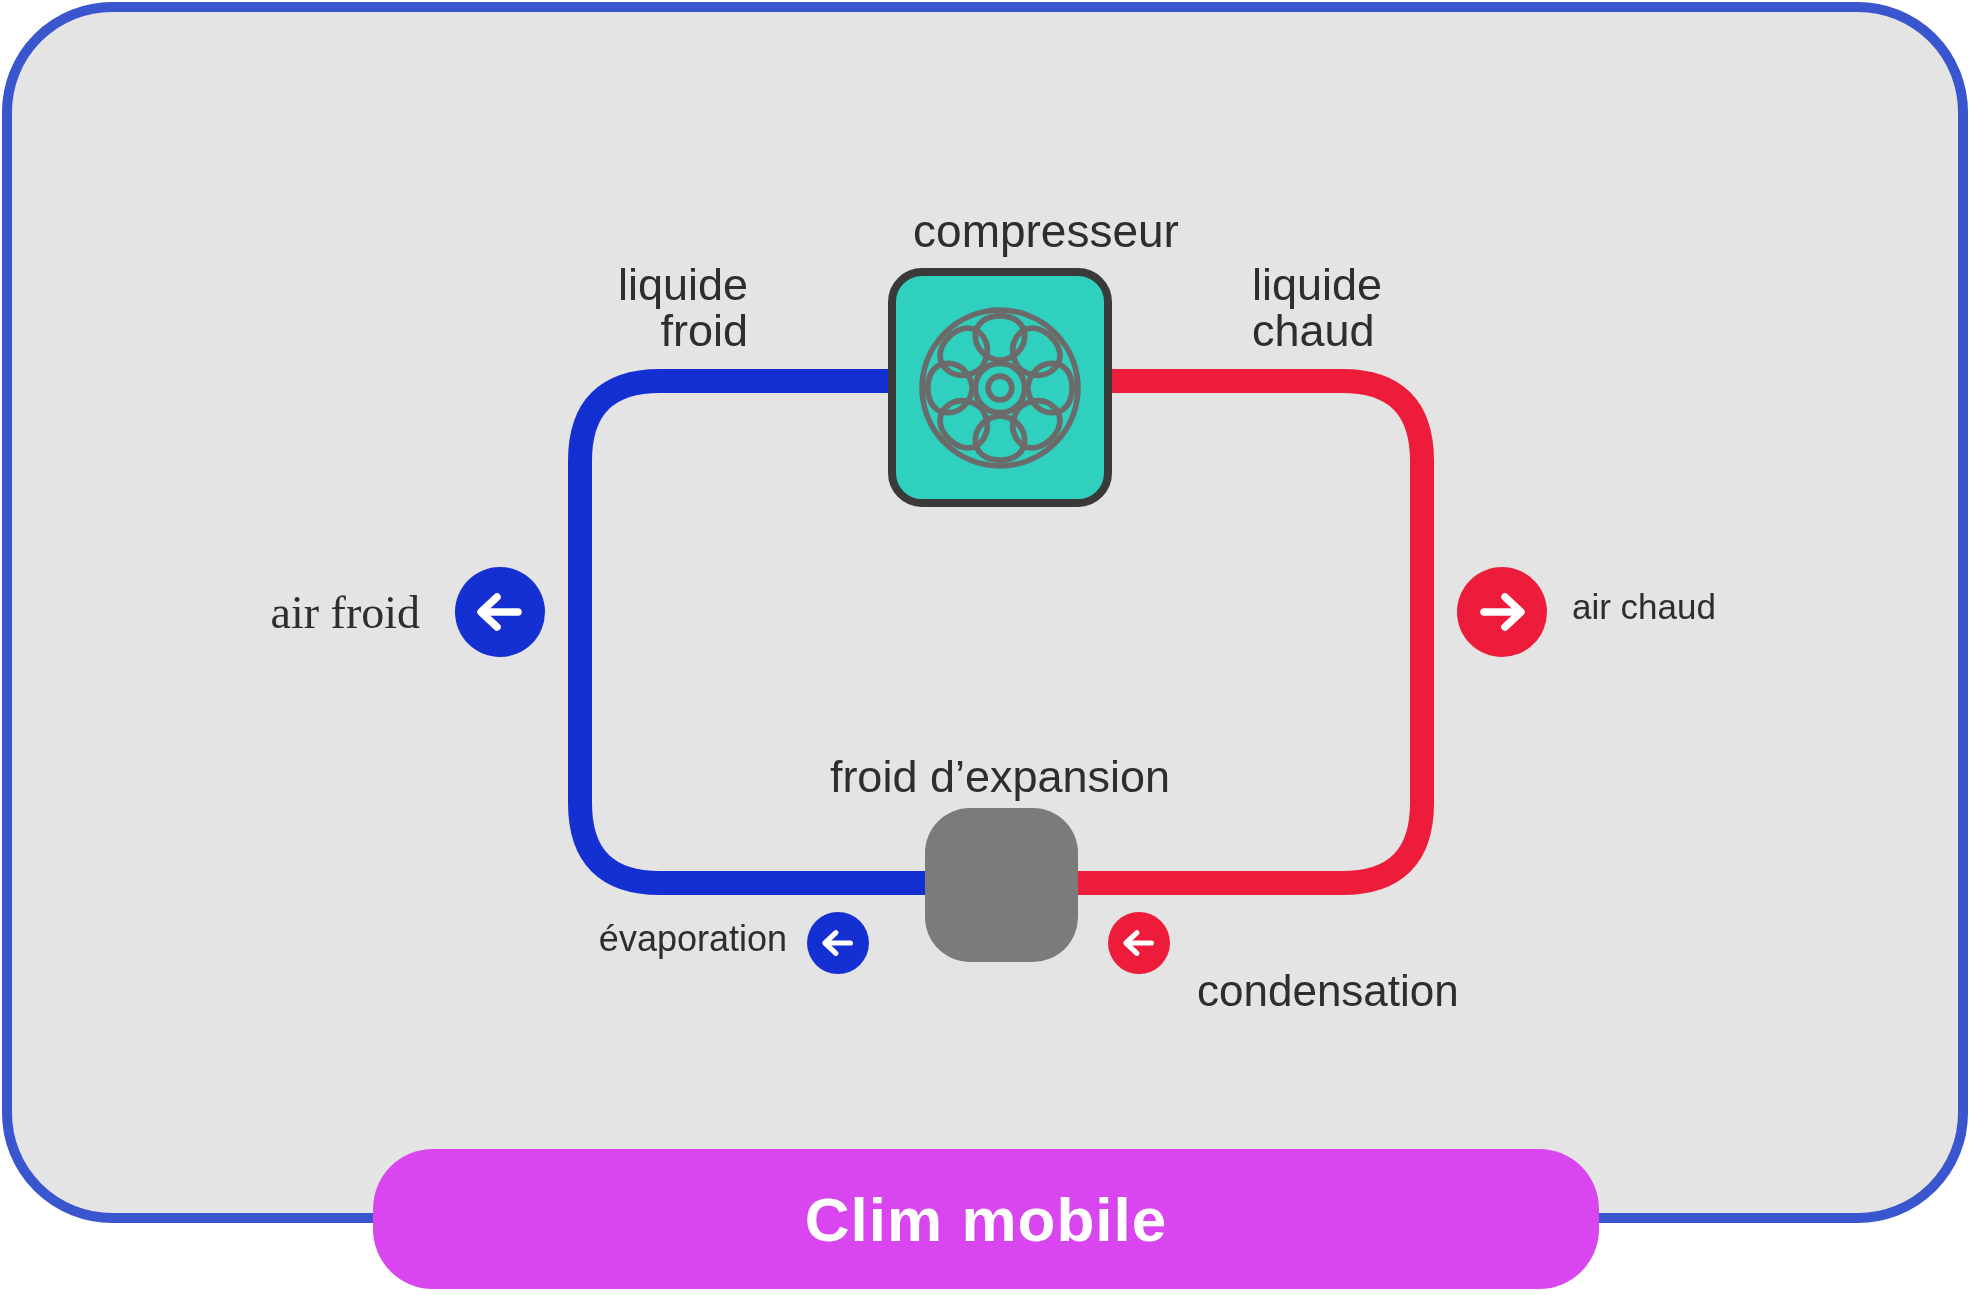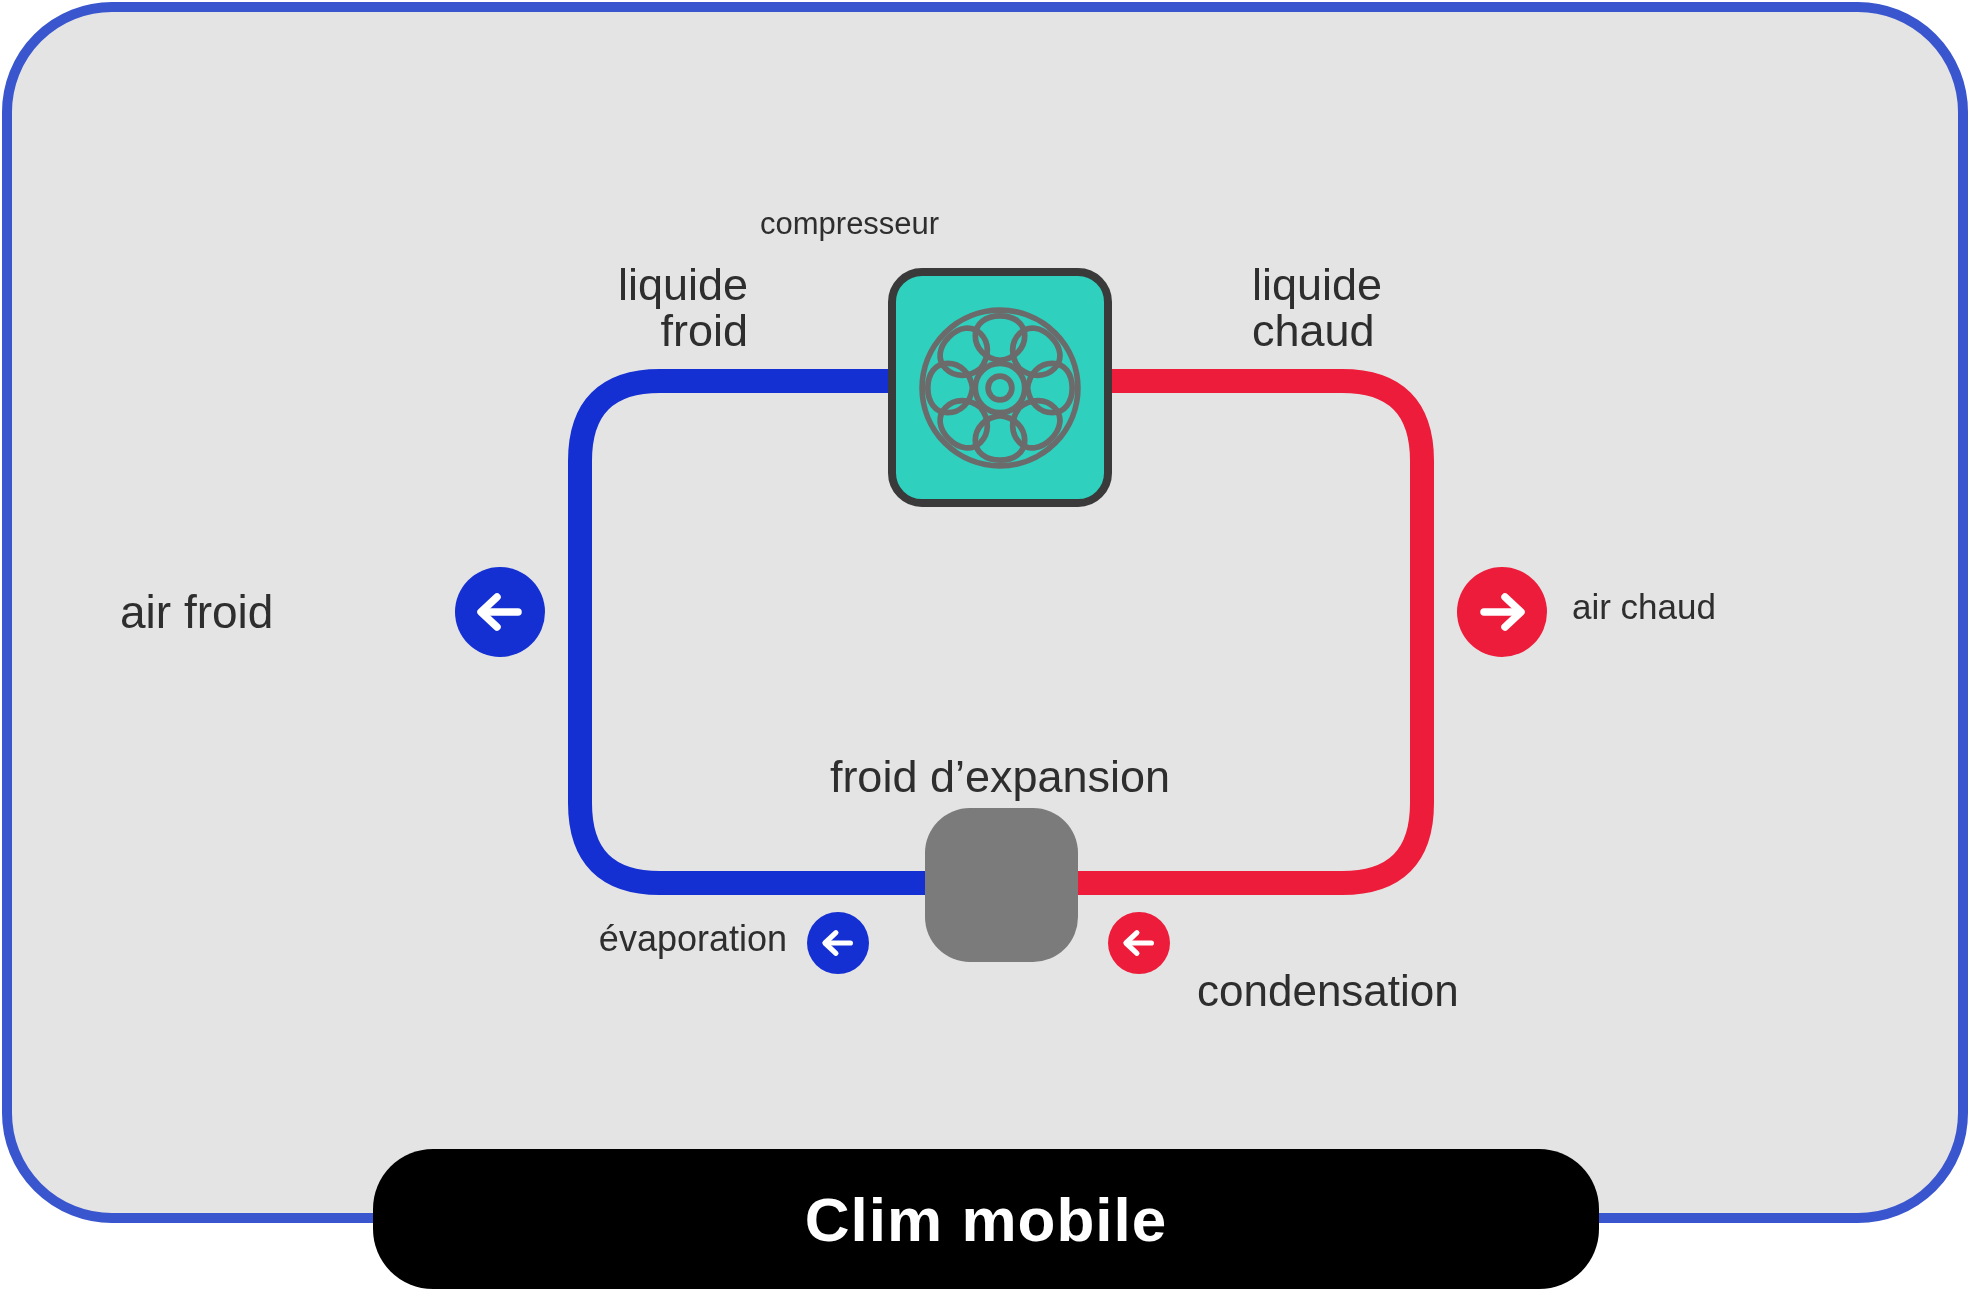--- a/index.html
+++ b/index.html
@@ -52,24 +52,24 @@
   }
 
   
   .lbl {
     position: absolute;
     font-size: 45px;
     line-height: 1.03;
     white-space: pre-line;
     letter-spacing: 0px;
   }
-  .lbl.compresseur   { left: 760px;  top: 208px;  width: 500px; text-align: left; font-size: 31px; }
+  .lbl.compresseur   { left: 796px;  top: 208px;  width: 500px; text-align: center; font-size: 46px; }
   .lbl.liquide-froid { left: 448px;  top: 262px;  width: 300px; text-align: right; }
   .lbl.liquide-chaud { left: 1252px; top: 262px;  width: 320px; text-align: left; }
-  .lbl.air-froid     { left: 120px;  top: 589px;  width: 300px; font-size: 46px; }
+  .lbl.air-froid     { left: 120px;  top: 589px;  width: 300px; text-align: right; font-size: 46px; font-family: Liberation Serif, serif; }
   .lbl.air-chaud     { left: 1572px; top: 589px;  width: 320px; text-align: left;  font-size: 35px; }
   .lbl.valve-label   { left: 700px;  top: 754px;  width: 600px; text-align: center; }
   .lbl.evap          { left: 487px;  top: 920px;  width: 300px; text-align: right; font-size: 36px; }
   .lbl.cond          { left: 1197px; top: 920px;  width: 360px; text-align: left;  font-size: 44px; margin-top: 48px; }
 
   
   .badge {
     position: absolute;
     border-radius: 50%;
     display: flex; align-items: center; justify-content: center;
@@ -84,21 +84,21 @@
   #badge-air-cold { left: 455px;  top: 567px; }
   #badge-air-hot  { left: 1457px; top: 567px; }
   #badge-evap     { left: 807px;  top: 912px; }
   #badge-cond     { left: 1108px; top: 912px; }
 
   
   .pill {
     position: absolute;
     left: 373px; top: 1149px;
     width: 1226px; height: 140px;
-    background: #000000;
+    background: #d946ef;
     border-radius: 60px;
     display: flex; align-items: center; justify-content: center;
   }
   .pill span {
     color: #ffffff;
     font-size: 62px;
     font-weight: bold;
     letter-spacing: 1px;
   }
 </style>

